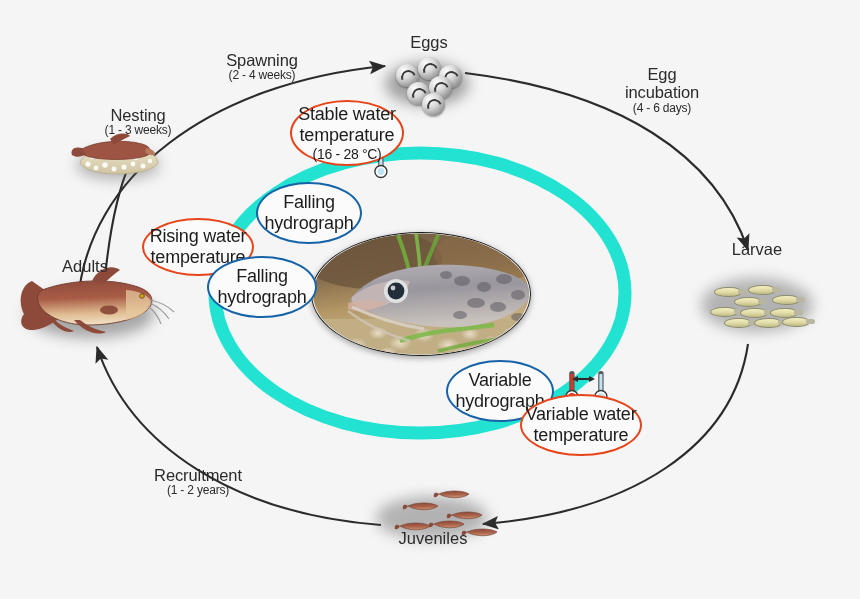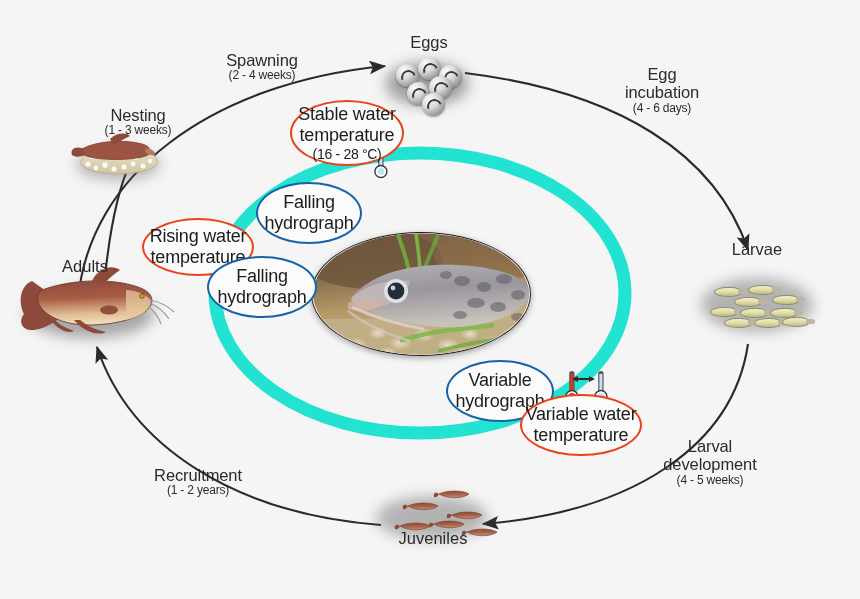--- a/index.html
+++ b/index.html
@@ -393,25 +393,20 @@
     <div class="sl-title">Spawning</div>
     <div class="sl-sub">(2 - 4 weeks)</div>
   </div>
 
   <div class="stage-label" style="left:572px; top:65px; width:180px;">
     <div class="sl-title">Egg</div>
     <div class="sl-title">incubation</div>
     <div class="sl-sub">(4 - 6 days)</div>
   </div>
 
-  <div class="stage-label" style="left:615px; top:437px; width:190px;">
-    <div class="sl-title">Larval</div>
-    <div class="sl-title">development</div>
-    <div class="sl-sub">(4 - 5 weeks)</div>
-  </div>
 
   <div class="stage-label" style="left:103px; top:466px; width:190px;">
     <div class="sl-title">Recruitment</div>
     <div class="sl-sub">(1 - 2 years)</div>
   </div>
 
   <div class="stage-label" style="left:58px; top:106px; width:160px;">
     <div class="sl-title">Nesting</div>
     <div class="sl-sub">(1 - 3 weeks)</div>
   </div>

